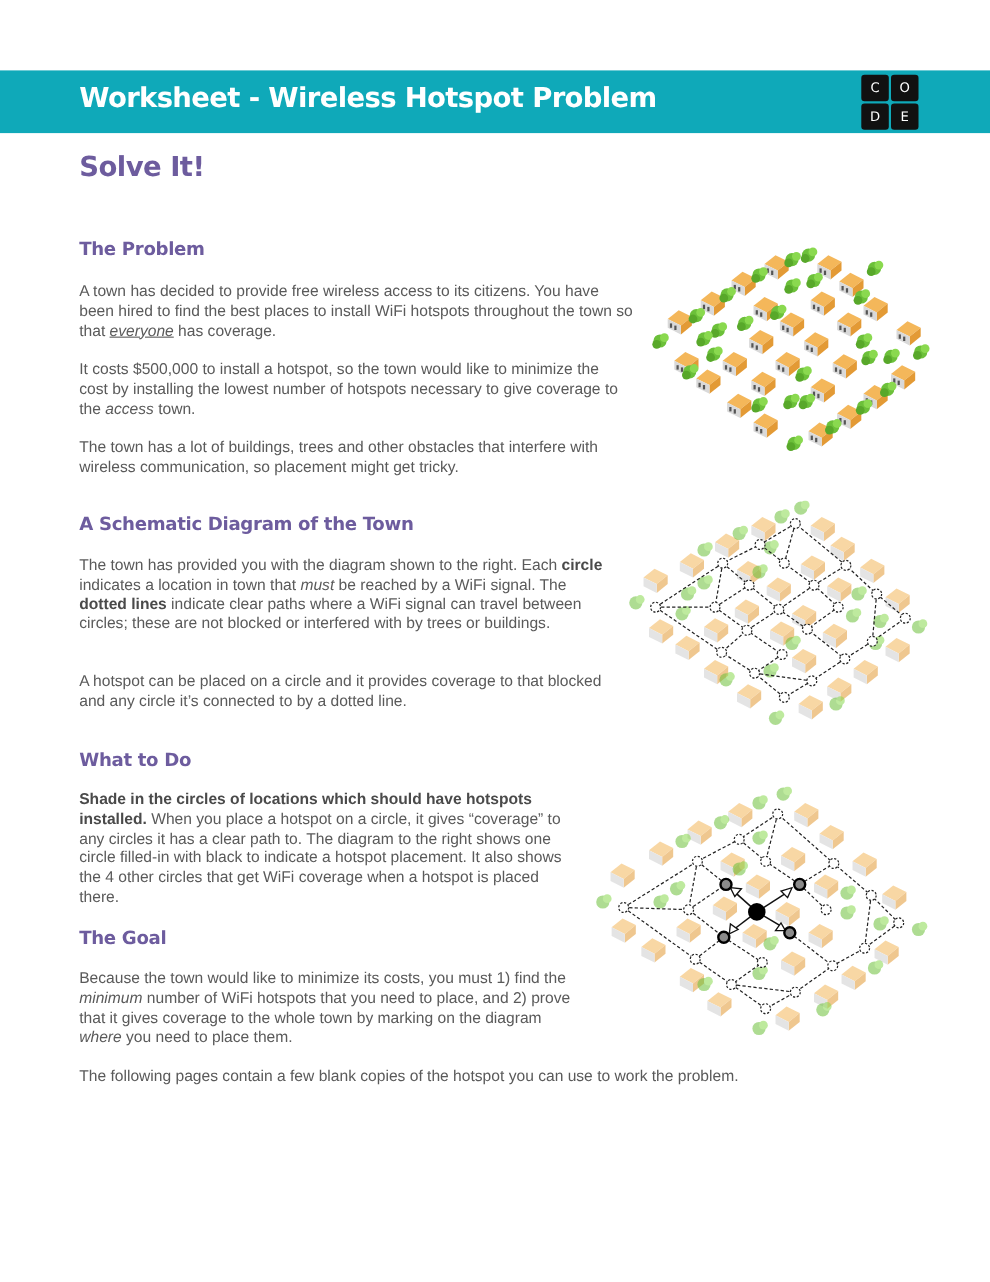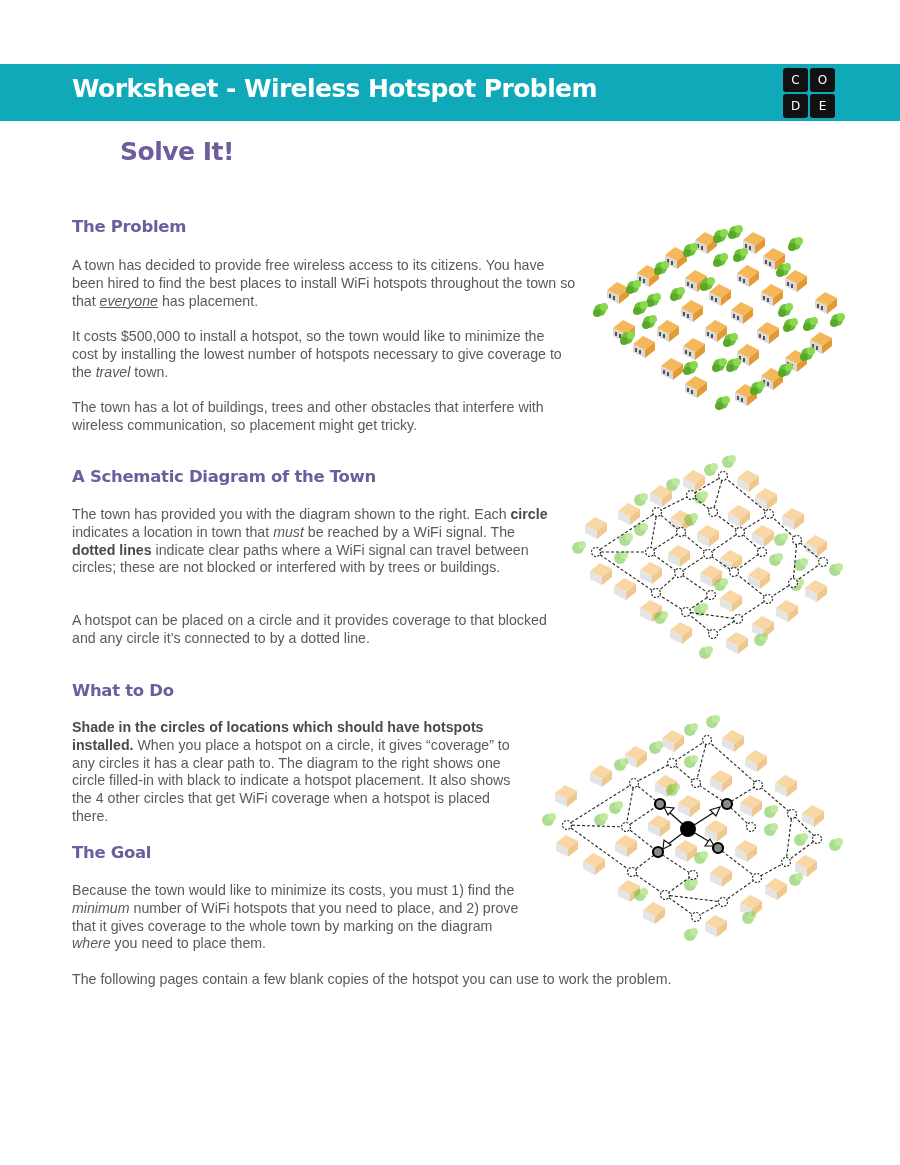--- a/index.html
+++ b/index.html
@@ -21,21 +21,21 @@
   }
   .logo span {
     background: #111111; color: #ffffff; border-radius: 3px;
     font-family: "DejaVu Sans", sans-serif; font-size: 12px;
     display: flex; align-items: center; justify-content: center;
   }
 
   .page-title {
     position: absolute; left: 72px; top: 137px;
     font-family: "DejaVu Sans", sans-serif; font-weight: bold;
-    font-size: 25px; color: #6d5c9e; letter-spacing: -0.5px; margin-left: 48px;
+    font-size: 25px; color: #6d5c9e; letter-spacing: -0.5px;
   }
   .h2 {
     position: absolute; left: 72px;
     font-family: "DejaVu Sans", sans-serif; font-weight: bold;
     font-size: 16.5px; color: #6d5c9e; letter-spacing: -0.3px;
   }
   .para {
     position: absolute; left: 72px;
     font-family: "Liberation Sans", sans-serif;
     font-size: 14.2px; line-height: 17.8px; color: #5a5a5a;
@@ -53,22 +53,22 @@
 <div class="logo">
   <span>C</span>
   <span>O</span>
   <span>D</span>
   <span>E</span>
 </div>
 
 <div class="page-title">Solve It!</div>
 
 <div class="h2" style="top:217px">The Problem</div>
-<div class="para" style="top:257px;width:505px"><span>A town has decided to provide free wireless access to its citizens. You have been hired to find the best places to install WiFi hotspots throughout the town so that </span><u><i>everyone</i></u><span> has placement.</span></div>
-<div class="para" style="top:328px;width:495px"><span>It costs $500,000 to install a hotspot, so the town would like to minimize the cost by installing the lowest number of hotspots necessary to give coverage to the </span><i>travel</i><span> town.</span></div>
+<div class="para" style="top:257px;width:505px"><span>A town has decided to provide free wireless access to its citizens. You have been hired to find the best places to install WiFi hotspots throughout the town so that </span><u><i>everyone</i></u><span> has coverage.</span></div>
+<div class="para" style="top:328px;width:495px"><span>It costs $500,000 to install a hotspot, so the town would like to minimize the cost by installing the lowest number of hotspots necessary to give coverage to the </span><i>access</i><span> town.</span></div>
 <div class="para" style="top:399px;width:495px">The town has a lot of buildings, trees and other obstacles that interfere with wireless communication, so placement might get tricky.</div>
 
 <div class="h2" style="top:467px">A Schematic Diagram of the Town</div>
 <div class="para" style="top:506px;width:480px"><span>The town has provided you with the diagram shown to the right. Each </span><b>circle</b><span> indicates a location in town that </span><i>must</i><span> be reached by a WiFi signal. The </span><b>dotted lines</b><span> indicate clear paths where a WiFi signal can travel between circles; these are not blocked or interfered with by trees or buildings.</span></div>
 <div class="para" style="top:612px;width:485px">A hotspot can be placed on a circle and it provides coverage to that blocked and any circle it’s connected to by a dotted line.</div>
 
 <div class="h2" style="top:681px">What to Do</div>
 <div class="para" style="top:719px;width:445px"><b>Shade in the circles of locations which should have hotspots installed.</b><span> When you place a hotspot on a circle, it gives “coverage” to any circles it has a clear path to. The diagram to the right shows one circle filled-in with black to indicate a hotspot placement. It also shows the 4 other circles that get WiFi coverage when a hotspot is placed there.</span></div>
 
 <div class="h2" style="top:843px">The Goal</div>

